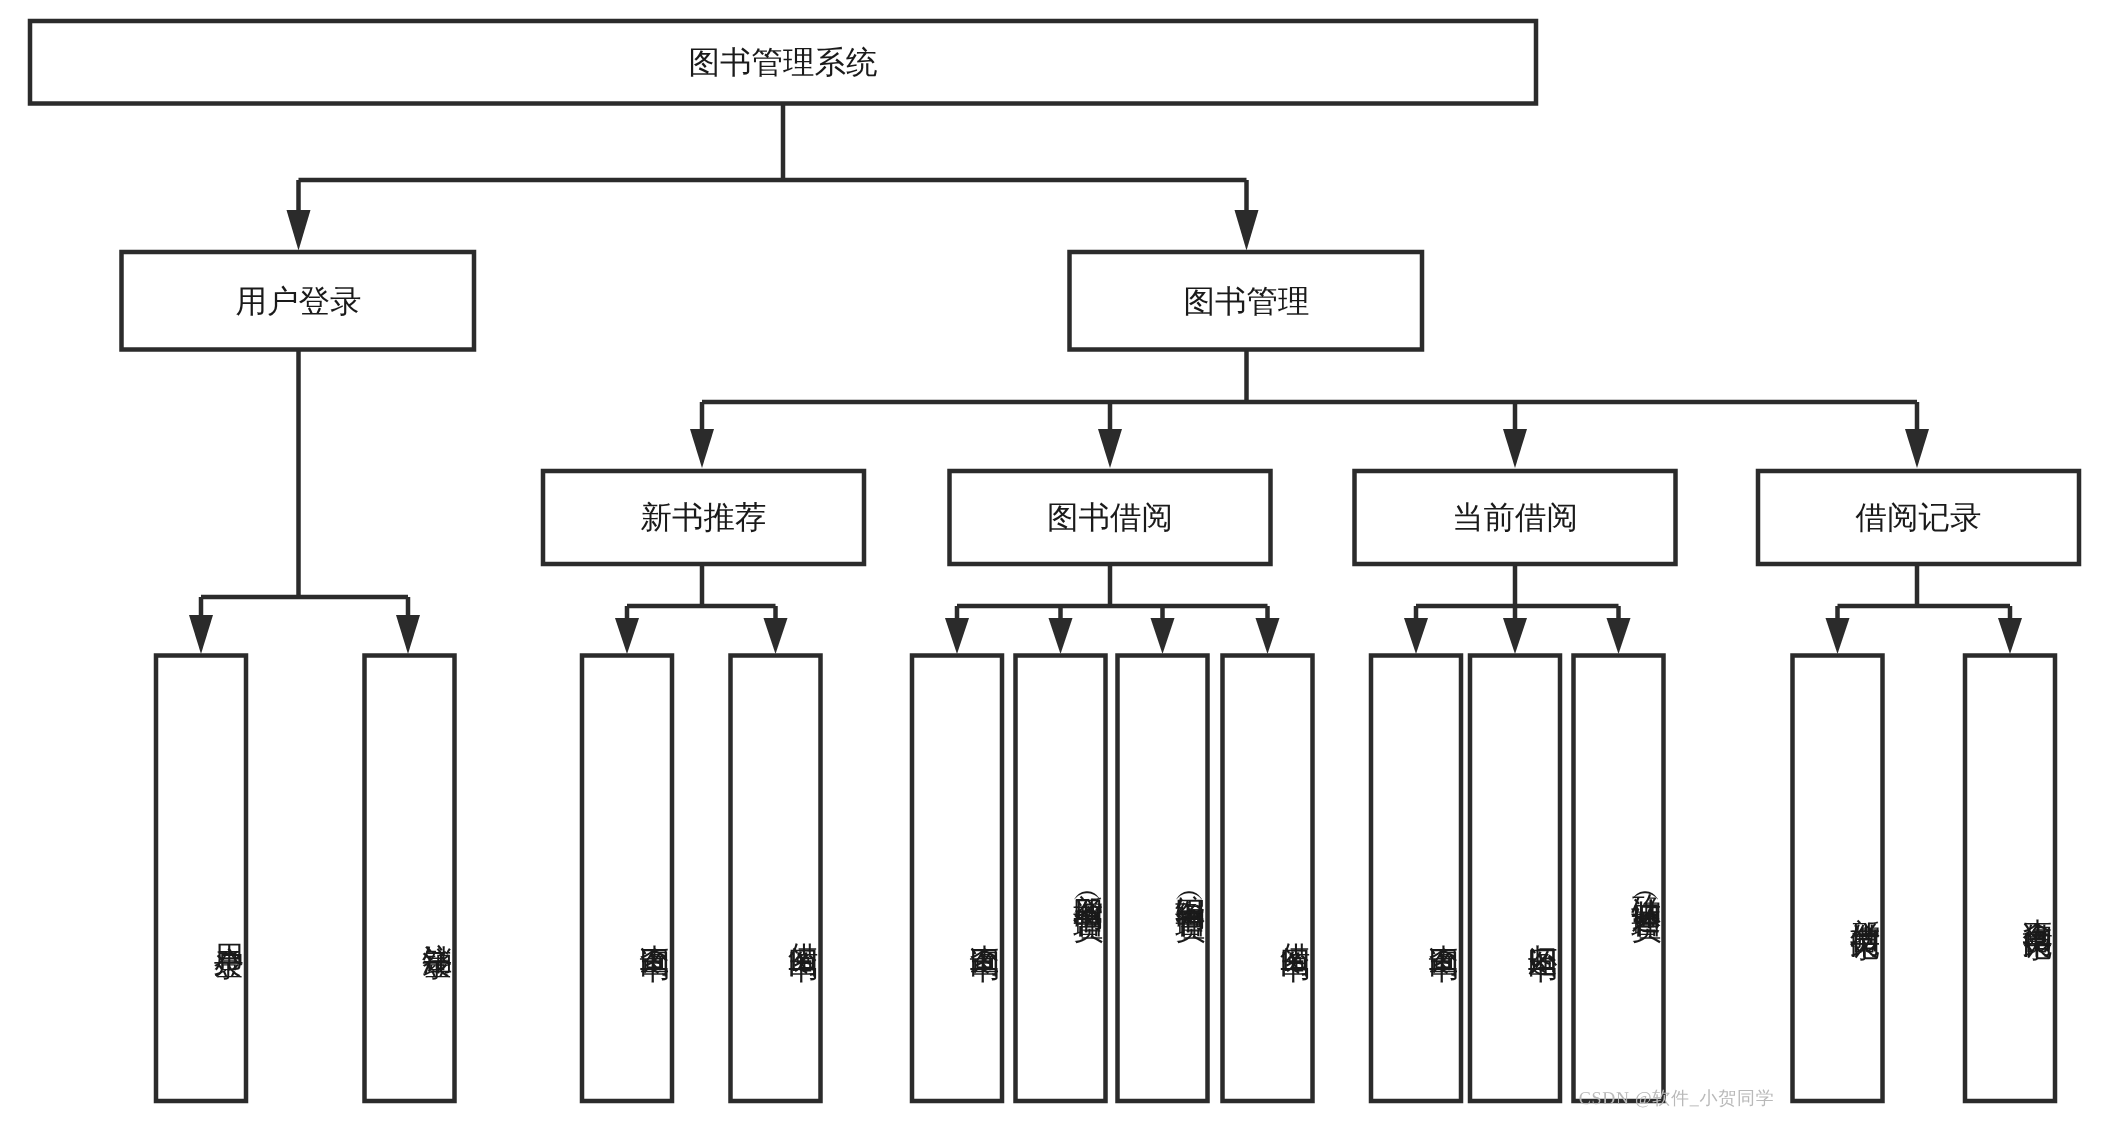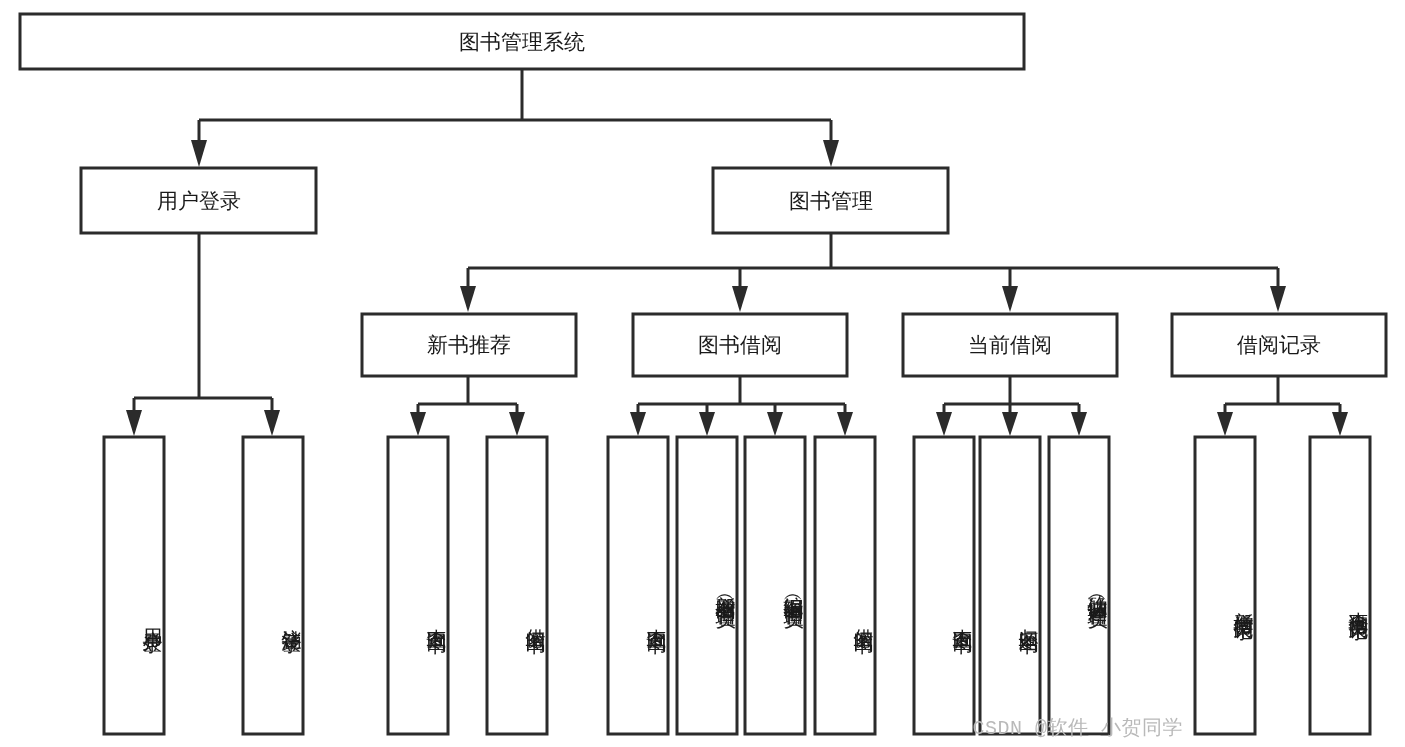--- a/index.html
+++ b/index.html
@@ -61,22 +61,22 @@
     display: flex;
     align-items: flex-start;
     justify-content: center;
     white-space: nowrap;
     pointer-events: none;
   }
   .watermark {
     position: absolute;
     right: 8px;
     bottom: 6px;
-    font-family: Liberation Mono, monospace;
-    font-size: 20px;
+    font-family: Liberation Serif, serif;
+    font-size: 12px;
     color: #b9b9b9;
     white-space: nowrap;
     letter-spacing: 0.5px;
   }
 </style>
 </head>
 <body>
 
 <div id="diagram-root">
 

